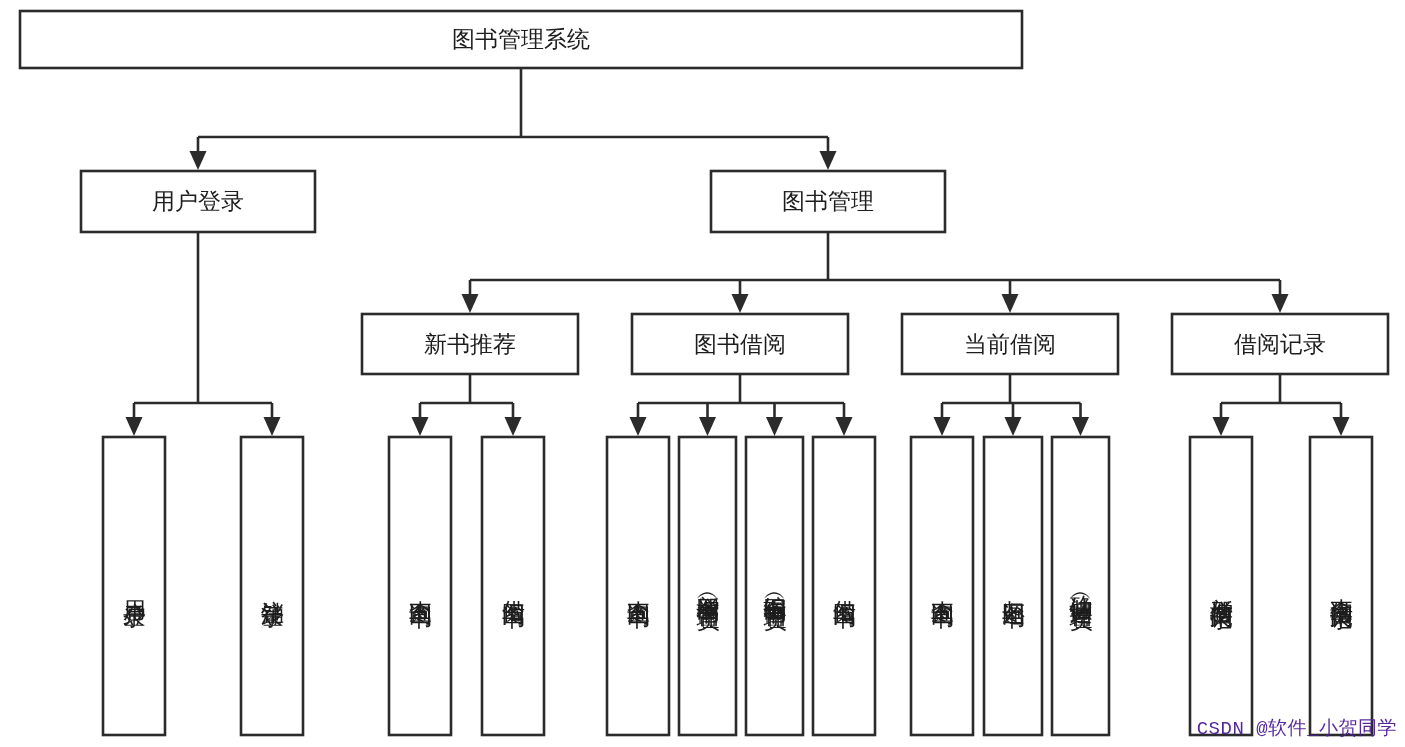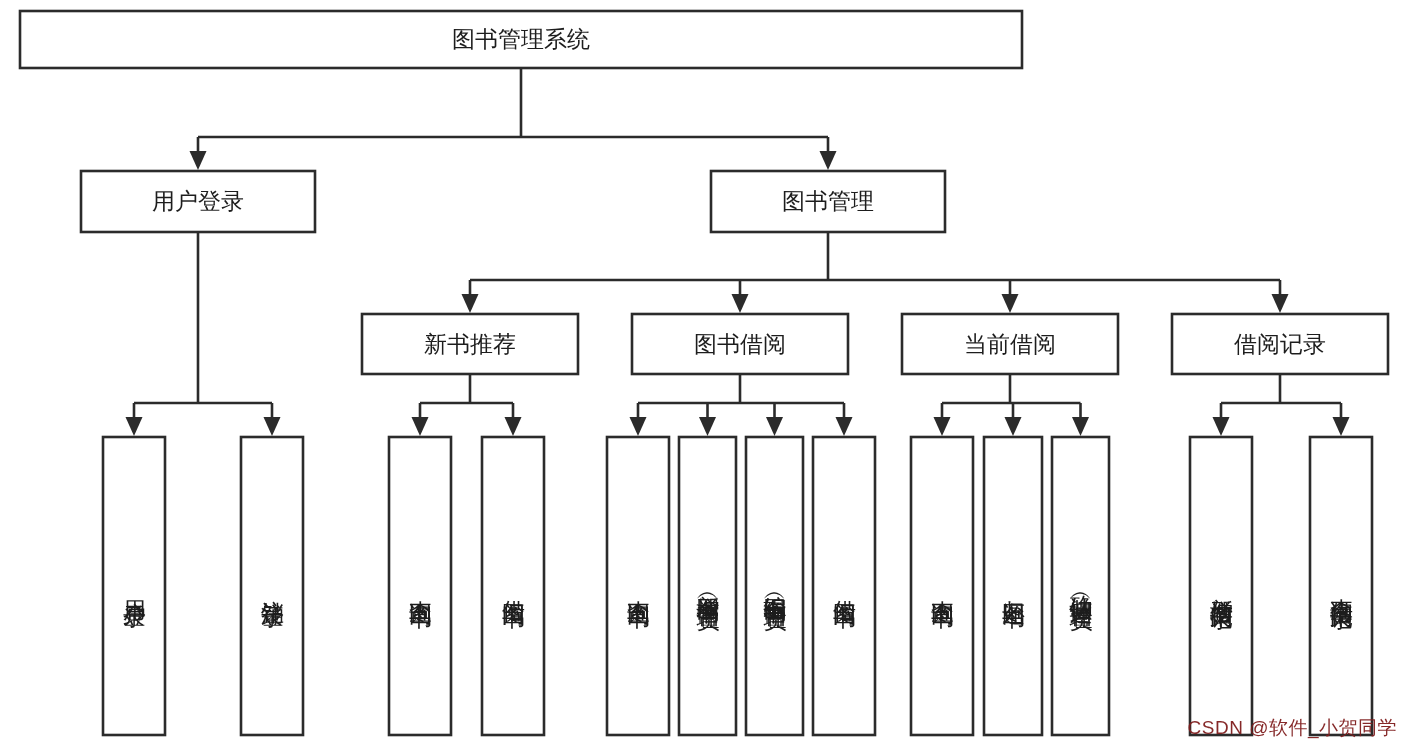--- a/index.html
+++ b/index.html
@@ -61,23 +61,23 @@
     display: flex;
     align-items: center;
     justify-content: center;
     white-space: nowrap;
     pointer-events: none;
   }
   .watermark {
     position: absolute;
     right: 8px;
     bottom: 6px;
-    font-family: Liberation Sans, sans-serif;
+    font-family: Liberation Mono, monospace;
     font-size: 19px;
-    color: #7f1d1d;
+    color: #4c1d95;
     opacity: 0.95;
     white-space: nowrap;
     letter-spacing: 0.5px;
     margin-top: 20px;
   }
 </style>
 </head>
 <body>
 
 <div id="diagram-root">

